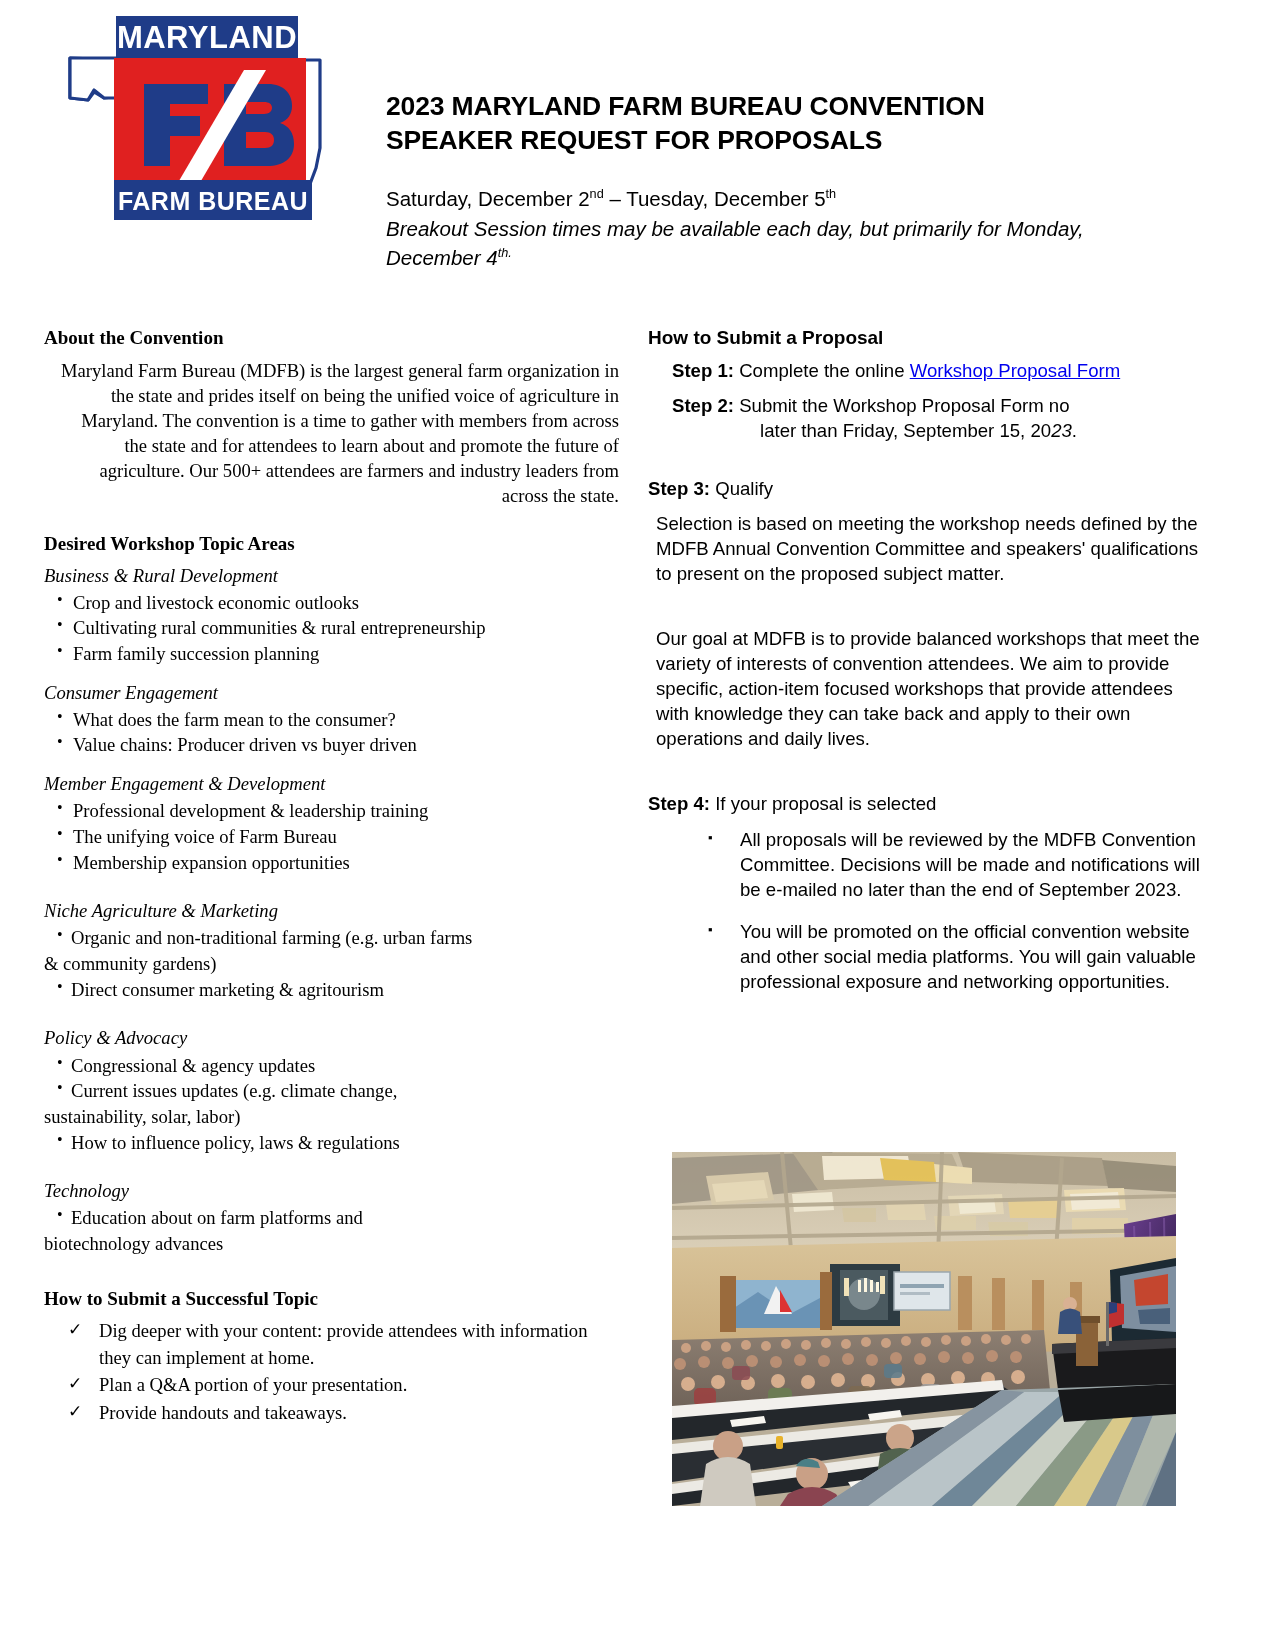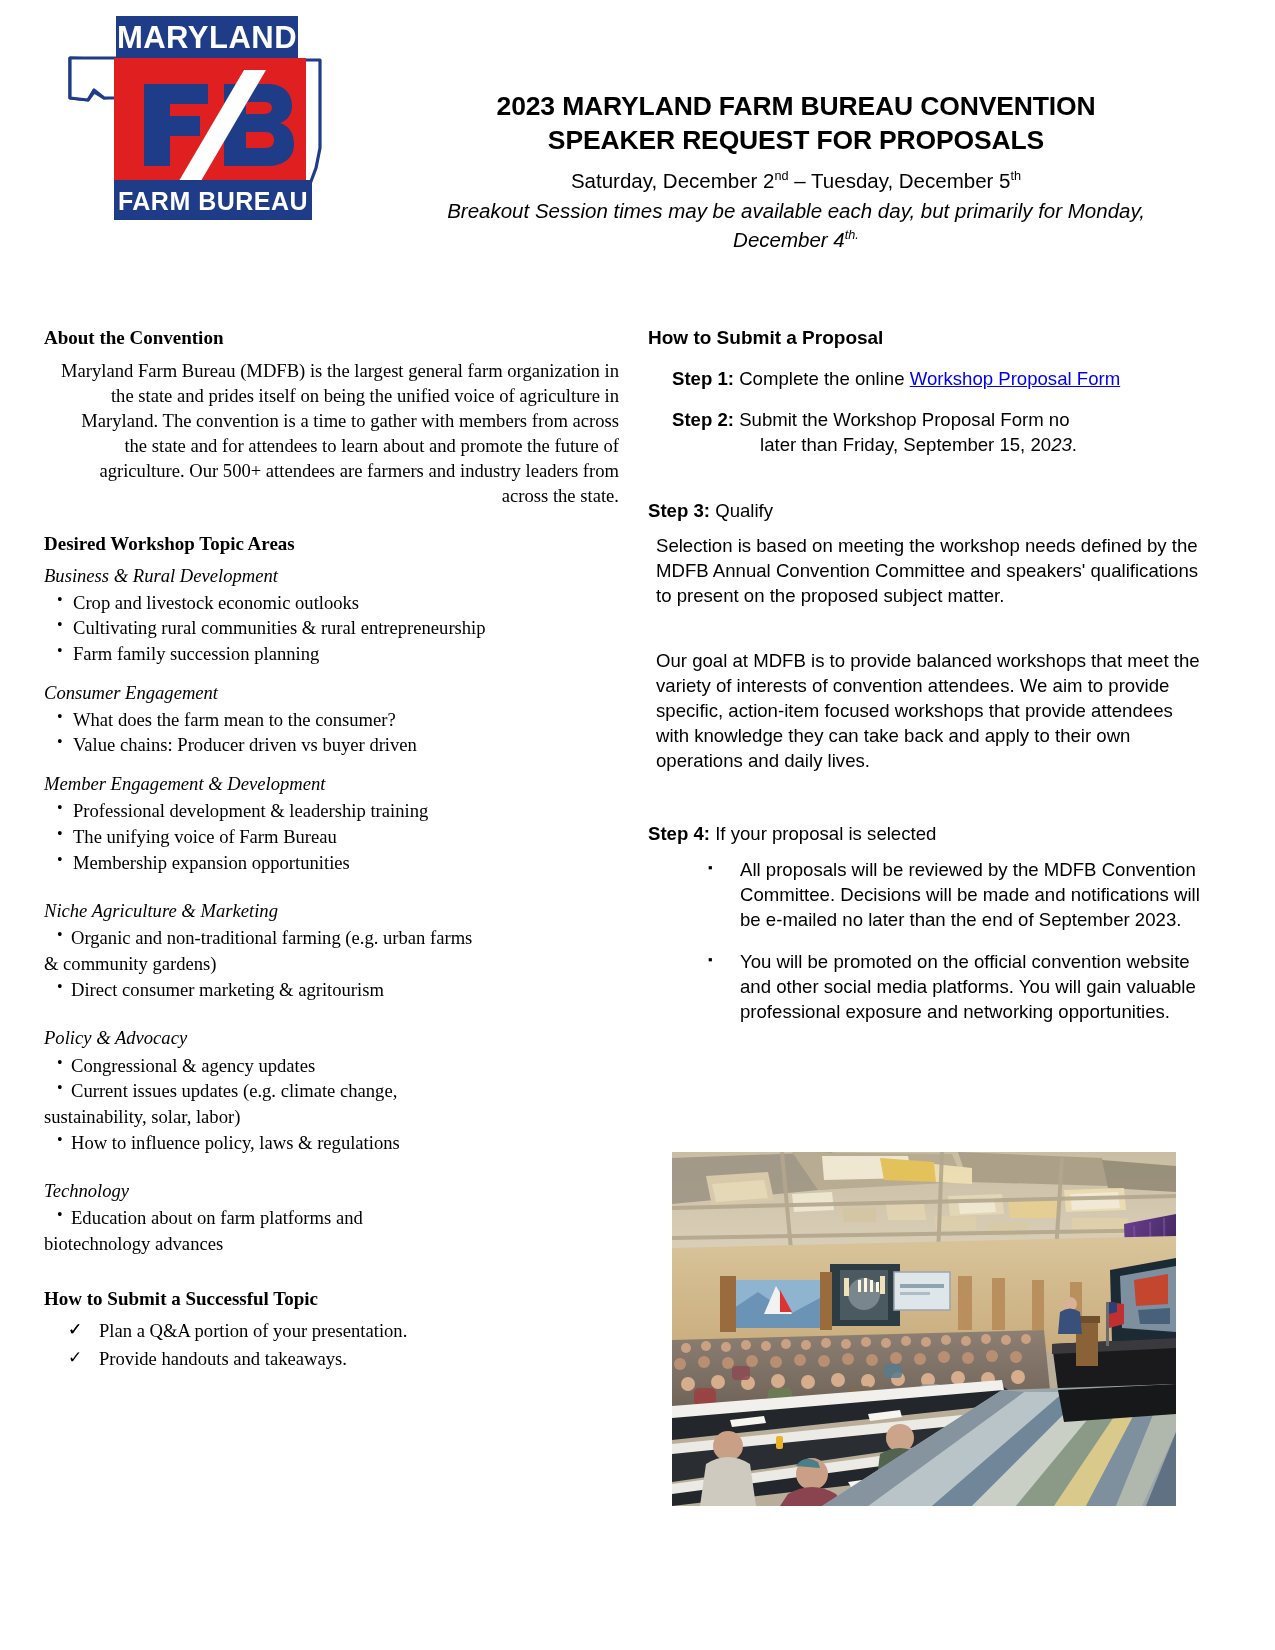--- a/index.html
+++ b/index.html
@@ -24,33 +24,32 @@
     position: absolute;
     left: 48px;
     top: 8px;
     width: 300px;
     height: 222px;
   }
   .logo svg { display: block; width: 100%; height: 100%; }
 
   .header-text {
     position: absolute;
-    left: 361px;
+    left: 386px;
     top: 90px;
     width: 870px;
-    text-align: center;
   }
   .doc-title {
     font-size: 26.5px;
     font-weight: bold;
     line-height: 1.28;
     letter-spacing: -0.15px;
   }
   .subhead {
-    margin-top: 8px;
+    margin-top: 26px;
     font-size: 20.5px;
     line-height: 1.45;
   }
   .subhead sup { font-size: 0.62em; vertical-align: super; line-height: 0; }
   .subhead-ital-block { font-style: italic; }
 
   
   .columns {
     position: absolute;
     top: 326px;
@@ -133,21 +132,21 @@
     left: 24px;
     top: 0px;
     font-size: 17px;
   }
 
   
   .step-indent { margin-left: 24px; }
   .step-line {
     font-size: 18.6px;
     line-height: 1.36;
-    margin: 16px 0 10px 0;
+    margin: 8px 0 10px 0;
   }
   .step-line b { font-weight: bold; }
   .step-cont {
     display: block;
     margin-left: 88px;
   }
   a.link {
     color: #0000ee;
     text-decoration: underline;
   }
@@ -293,21 +292,21 @@
 
     <div class="topic-head">Technology</div>
     <ul class="bullets flush">
       <li><span class="bul">•</span><span>Education about on farm platforms and</span><span class="wrapline">biotechnology advances</span></li>
     </ul>
 
     <div class="gap-lg"></div>
 
     <h2 class="sec-head">How to Submit a Successful Topic</h2>
     <ul class="check-list">
-      <li><span class="chk">✓</span></li>
+      <li><span class="chk">✓</span><span>Dig deeper with your content: provide attendees with information they can implement at home.</span></li>
       <li><span class="chk">✓</span><span>Plan a Q&amp;A portion of your presentation.</span></li>
       <li><span class="chk">✓</span><span>Provide handouts and takeaways.</span></li>
     </ul>
   </div>
 
   <div class="col-right">
 
     <h2 class="sec-head">How to Submit a Proposal</h2>
 
     <div class="step-indent">

